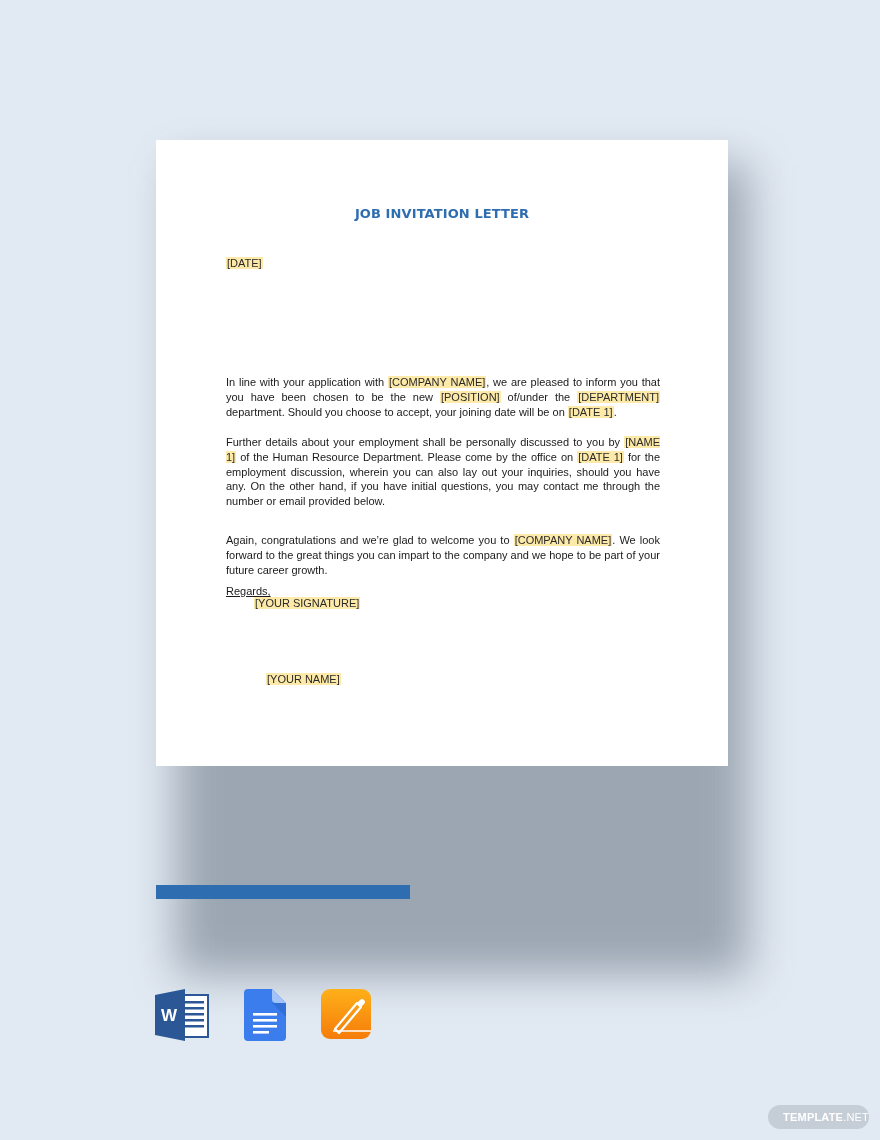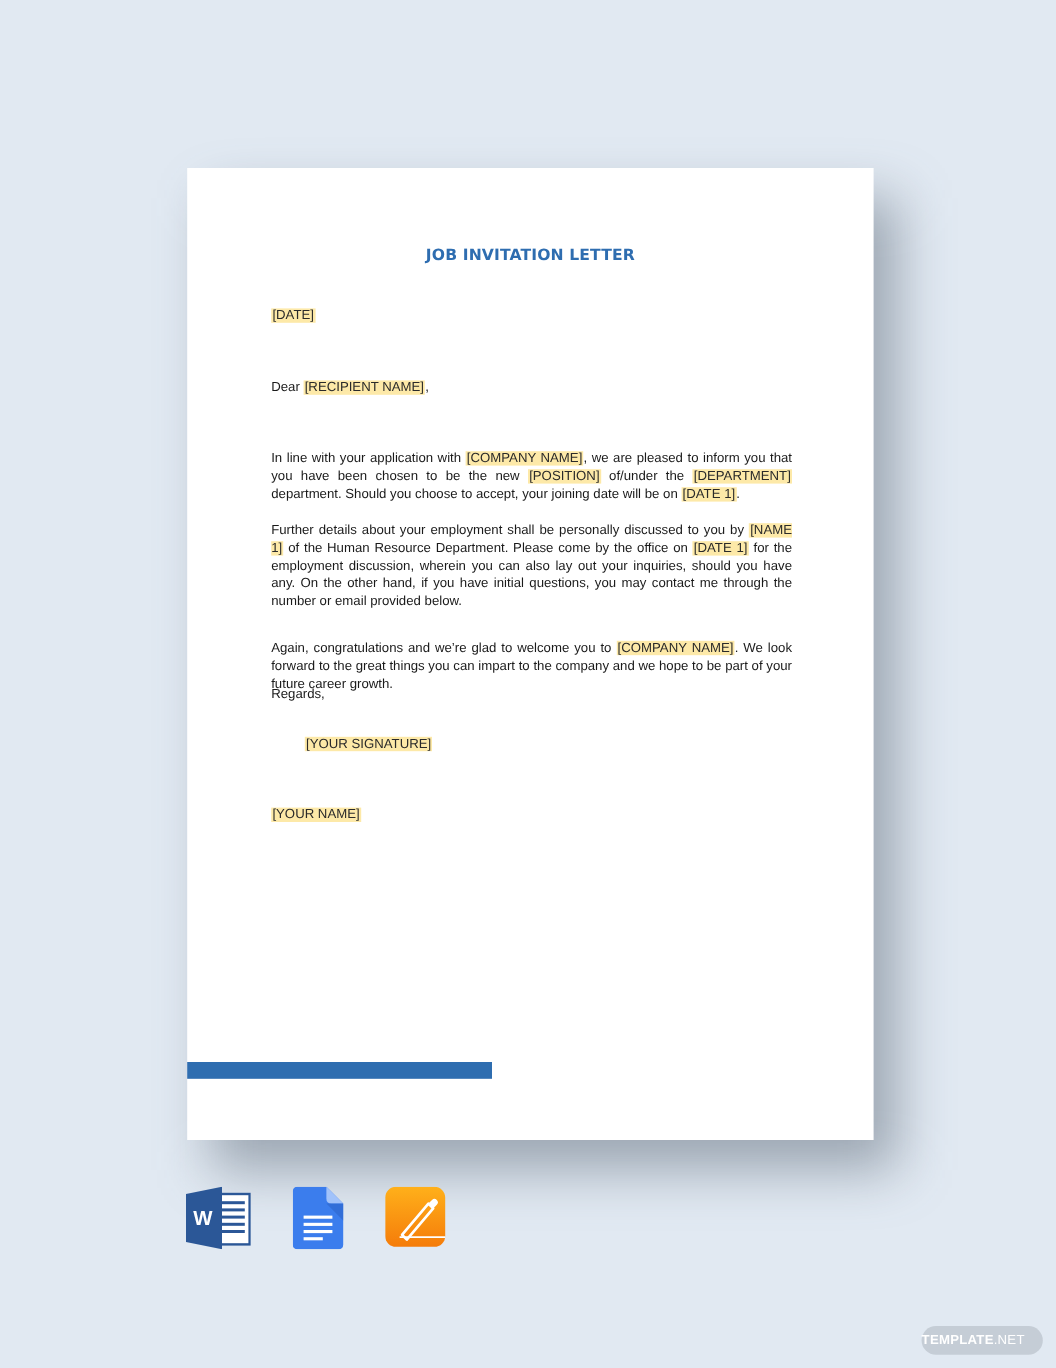--- a/index.html
+++ b/index.html
@@ -12,21 +12,21 @@
     .page-shadow {
       position: absolute;
       left: 176px; top: 165px;
       width: 572px; height: 810px;
       background: rgba(70, 85, 100, 0.45);
       filter: blur(22px);
     }
     .page {
       position: absolute;
       left: 156px; top: 140px;
-      width: 572px; height: 810px;
+      width: 572px; height: 626px;
       background: #ffffff;
     }
     .doc-title {
       position: absolute;
       left: 0; right: 0; top: 66px;
       text-align: center;
       font-family: "DejaVu Sans", sans-serif;
       font-weight: bold;
       font-size: 13px;
       letter-spacing: 0.1px;
@@ -67,62 +67,59 @@
     .badge {
       position: absolute;
       left: 768px; top: 1105px;
       width: 101px; height: 24px;
       border-radius: 12px;
       background: #c5cdd6;
       color: #ffffff;
       font-family: "Liberation Sans", sans-serif;
       font-size: 11px;
       line-height: 24px;
-      text-align: left;
+      text-align: right;
       letter-spacing: 0.2px;
     }
     .badge .b1 { font-weight: bold; }
     .badge .b2 { font-weight: normal; }
   </style>
 </head>
 <body>
 
 <div class="page-shadow"></div>
 
 <div class="page">
   <div class="doc-title">JOB INVITATION LETTER</div>
 
   <div class="body-text" style="top:116px;">
     <span class="hl">[DATE]</span>
   </div>
 
-  <div class="body-text" style="top:176px;">
-    <span>Dear </span><span class="hl">[RECIPIENT NAME]</span><span>,</span>
-  </div>
 
 
   <div class="body-text justify" style="top:235px;">
     <span>In line with your application with </span><span class="hl">[COMPANY NAME]</span><span>, we are pleased to inform you that you have been chosen to be the new </span><span class="hl">[POSITION]</span><span> of/under the </span><span class="hl">[DEPARTMENT]</span><span> department. Should you choose to accept, your joining date will be on </span><span class="hl">[DATE 1]</span><span>.</span>
   </div>
 
   <div class="body-text justify" style="top:295px;">
     <span>Further details about your employment shall be personally discussed to you by </span><span class="hl">[NAME 1]</span><span> of the Human Resource Department. Please come by the office on </span><span class="hl">[DATE 1]</span><span> for the employment discussion, wherein you can also lay out your inquiries, should you have any. On the other hand, if you have initial questions, you may contact me through the number or email provided below.</span>
   </div>
 
   <div class="body-text justify" style="top:369px;margin-top:24px;">
     <span>Again, congratulations and we’re glad to welcome you to </span><span class="hl">[COMPANY NAME]</span><span>. We look forward to the great things you can impart to the company and we hope to be part of your future career growth.</span>
   </div>
 
-  <div class="body-text" style="top:432px;">Regards,</div>
+  <div class="body-text" style="top:444px;text-decoration:underline;">Regards,</div>
 
-  <div class="body-text" style="top:473px;padding-left:28px;">
+  <div class="body-text" style="top:456px;padding-left:28px;">
     <span class="hl">[YOUR SIGNATURE]</span>
   </div>
 
-  <div class="body-text" style="top:532px;">
+  <div class="body-text" style="top:532px;margin-left:40px;">
     <span class="hl">[YOUR NAME]</span>
   </div>
 
   <div class="accent-bar"></div>
 </div>
 
 <div class="app-icons">
 
   <div class="app-icon" style="left:0;">
     <svg width="54" height="52" viewBox="0 0 54 52">

